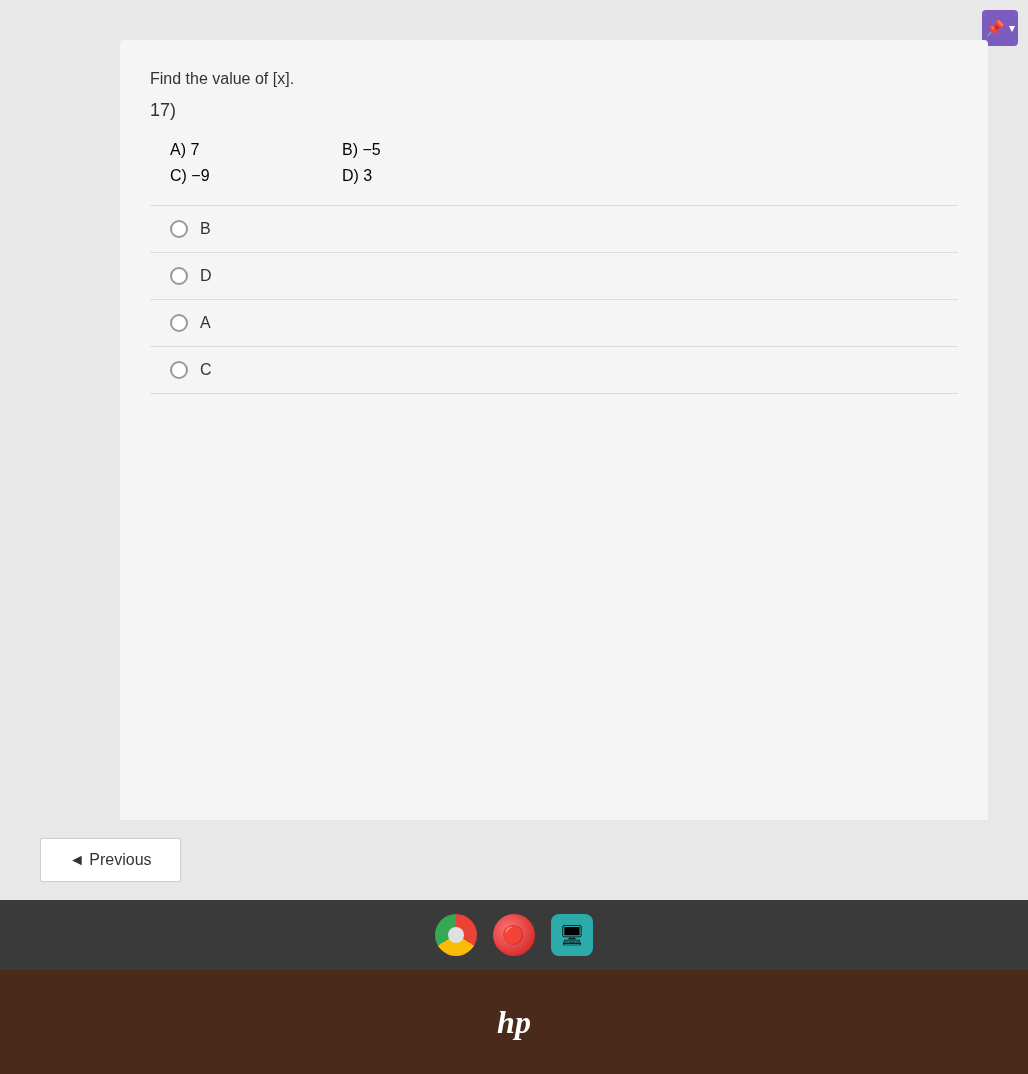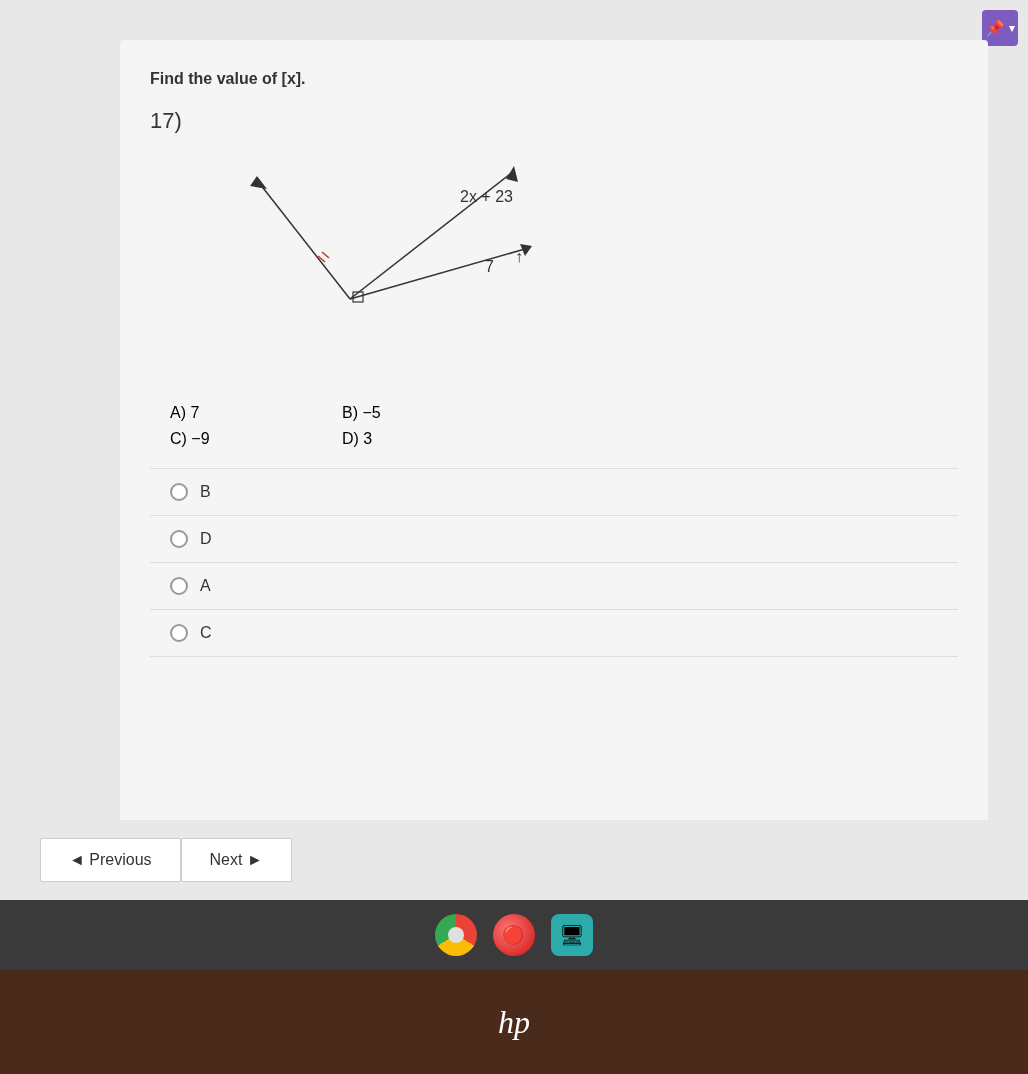--- a/index.html
+++ b/index.html
@@ -27,26 +27,25 @@
       right: 40px;
       bottom: 40px;
       background: #f5f5f5;
       border-radius: 4px;
       padding: 30px;
     }
 
     .question-label {
       font-size: 16px;
       color: #333;
-      margin-bottom: 20px;
-      font-weight: bold;
+      margin-bottom: 12px;
     }
 
     .problem-number {
-      font-size: 22px;
+      font-size: 18px;
       color: #333;
       margin-bottom: 10px;
     }
 
     .diagram-area {
       width: 420px;
       height: 240px;
       margin: 0 auto 20px 20px;
       position: relative;
     }
@@ -96,21 +95,21 @@
 
     .nav-bar {
       position: absolute;
       bottom: 0;
       left: 0;
       right: 0;
       height: 80px;
       background: #e8e8e8;
       display: flex;
       align-items: center;
-      justify-content: flex-start;
+      justify-content: space-between;
       padding: 0 40px;
     }
 
     .nav-button {
       background: white;
       border: 1px solid #ccc;
       padding: 12px 28px;
       font-size: 16px;
       cursor: pointer;
       border-radius: 2px;
@@ -154,47 +153,20 @@
   <div class="corner-widget">
     <span class="corner-widget-icon">📌</span>
   </div>
 
   <div class="content-card">
 
     <div class="question-label">Find the value of [x].</div>
 
     <div class="problem-number">17)</div>
 
-    <div class="diagram-area">
-      <svg viewBox="0 0 420 240">
-
-        <line x1="180" y1="155" x2="90" y2="40" stroke="#333" stroke-width="1.5"></line>
-
-        <polygon points="87,32 97,45 80,42" fill="#333"></polygon>
-
-        <line x1="180" y1="155" x2="340" y2="30" stroke="#333" stroke-width="1.5"></line>
-
-        <polygon points="344,22 336,35 348,38" fill="#333"></polygon>
-
-        <line x1="180" y1="155" x2="355" y2="105" stroke="#333" stroke-width="1.5"></line>
-
-        <polygon points="362,102 350,100 355,112" fill="#333"></polygon>
-
-        <line x1="148" y1="112" x2="155" y2="118" stroke="#c0392b" stroke-width="1.5"></line>
-        <line x1="152" y1="108" x2="159" y2="114" stroke="#c0392b" stroke-width="1.5"></line>
-
-        <rect x="183" y="148" width="10" height="10" fill="none" stroke="#333" stroke-width="1.2"></rect>
-
-        <text x="290" y="58" font-size="16" fill="#333" font-family="Arial">2x + 23</text>
-
-        <text x="315" y="128" font-size="16" fill="#333" font-family="Arial">7</text>
-
-        <text x="345" y="118" font-size="16" fill="#333">↑</text>
-      </svg>
-    </div>
 
     <div class="answer-choices">
       <div>A) 7</div>
       <div>B) −5</div>
       <div>C) −9</div>
       <div>D) 3</div>
     </div>
 
     <div class="radio-options">
 
@@ -217,21 +189,20 @@
         <div class="radio-circle"></div>
         <span>C</span>
       </div>
 
     </div>
 
   </div>
 
   <div class="nav-bar">
     <button class="nav-button">◄ Previous</button>
-    <button class="nav-button">Next ►</button>
   </div>
 
 </div>
 
 <div style="position:absolute; bottom:104px; left:0; right:0; height:70px; background:#3a3a3a; display:flex; align-items:center; justify-content:center; gap:16px;">
 
   <div style="width:42px;height:42px;border-radius:50%;position:relative;overflow:hidden;cursor:pointer;background:conic-gradient(#ea4335 0deg 120deg,#fbbc05 120deg 240deg,#34a853 240deg 360deg);display:flex;align-items:center;justify-content:center;">
     <div style="width:16px;height:16px;background:#e0e0e0;border-radius:50%;position:absolute;"></div>
   </div>
 
@@ -239,14 +210,14 @@
     <span style="color:white;font-size:18px;">🔴</span>
   </div>
 
   <div style="width:42px;height:42px;border-radius:8px;background:#2daaaa;cursor:pointer;display:flex;align-items:center;justify-content:center;">
     <span style="font-size:20px;">🖥</span>
   </div>
 
 </div>
 
 <div style="position:absolute; bottom:0; left:0; right:0; height:104px; background:#4a2a1a; display:flex; align-items:center; justify-content:center;">
-  <div style="font-size:32px; font-weight:normal; color:white; font-style:italic; font-family:serif;">hp</div>
+  <div style="font-size:32px; font-weight:bold; color:white; font-style:italic; font-family:serif;">hp</div>
 </div>
 
 </body></html>

